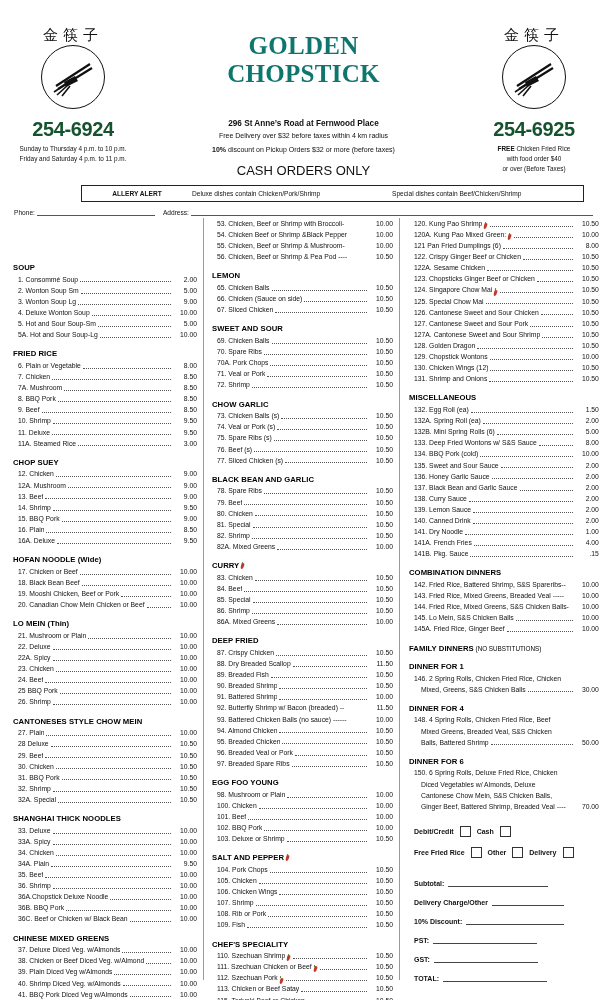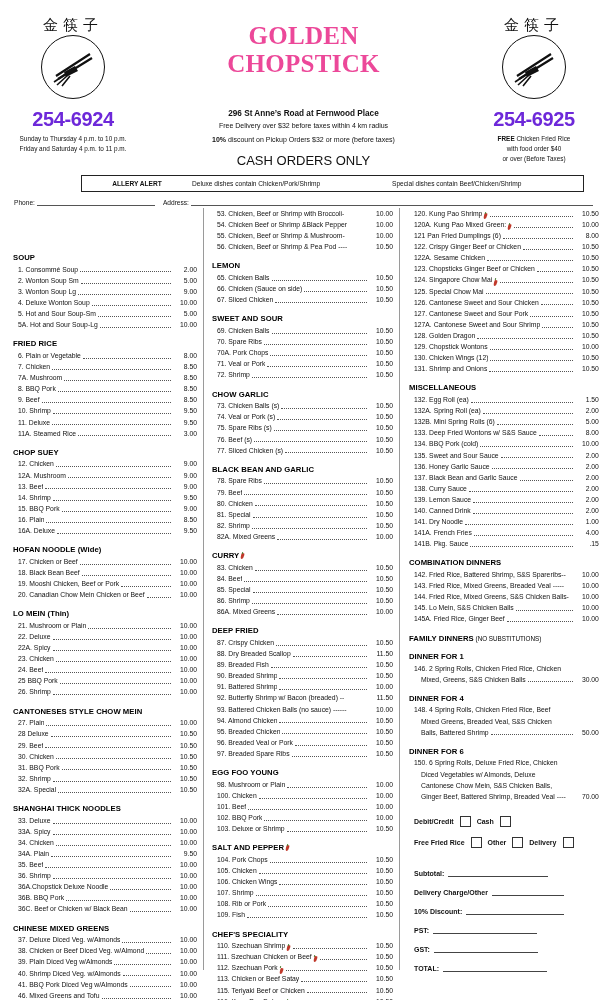--- a/index.html
+++ b/index.html
@@ -6,34 +6,34 @@
   body{
     width:607px;height:1000px;
     background:#ffffff;
     font-family:"Liberation Sans", sans-serif;
     color:#1a1a1a;
     overflow:hidden;
   }
   .page{position:relative;width:607px;height:1000px;box-sizing:border-box;padding:0;}
 
   
-  .header{display:flex;align-items:flex-start;padding:18px 14px 0 14px;gap:48px;}
+  .header{display:flex;align-items:flex-start;padding:28px 14px 0 14px;gap:48px;}
   .logo-col{width:118px;text-align:center;flex:0 0 118px;}
   .logo-cjk{font-family:"DejaVu Sans", sans-serif;font-size:15px;letter-spacing:5px;
     line-height:1;margin:0 0 2px 0;color:#111;}
   .logo-circle{width:62px;height:62px;border:1.6px solid #111;border-radius:50%;
     margin:0 auto;position:relative;overflow:hidden;}
   .logo-circle svg{position:absolute;left:0;top:0;}
-  .phone-big{font-size:20px;font-weight:bold;letter-spacing:-0.4px;margin-top:9px;color:#6d28d9;}
+  .phone-big{font-size:20px;font-weight:bold;letter-spacing:-0.4px;margin-top:9px;color:#14532d;}
   .logo-sub{font-size:6.4px;line-height:1.55;margin-top:3px;color:#111;}
   .logo-sub b{font-weight:bold;}
 
   .center-col{flex:1;text-align:center;padding-top:4px;}
   .title{font-family:"Liberation Serif", serif;font-weight:bold;font-size:25px;
-    line-height:1.12;letter-spacing:0.3px;color:#ec4899;}
+    line-height:1.12;letter-spacing:0.3px;color:#0f766e;}
   .addr{font-size:8.2px;font-weight:bold;margin-top:31px;color:#111;}
   .pickup{font-size:7.6px;font-weight:bold;margin-top:5px;color:#111;}
   .cinfo{font-size:7px;margin-top:3px;line-height:1.5;color:#111;}
   .cinfo b{font-weight:bold;}
   .cash{font-size:13px;font-weight:normal;margin-top:8px;color:#111;}
 
   
   .allergy{margin:7px 23px 0 81px;border:1.1px solid #222;height:15px;
     display:flex;align-items:center;font-size:6.6px;color:#111;}
   .allergy .lbl{font-weight:bold;width:110px;text-align:center;flex:0 0 110px;}

